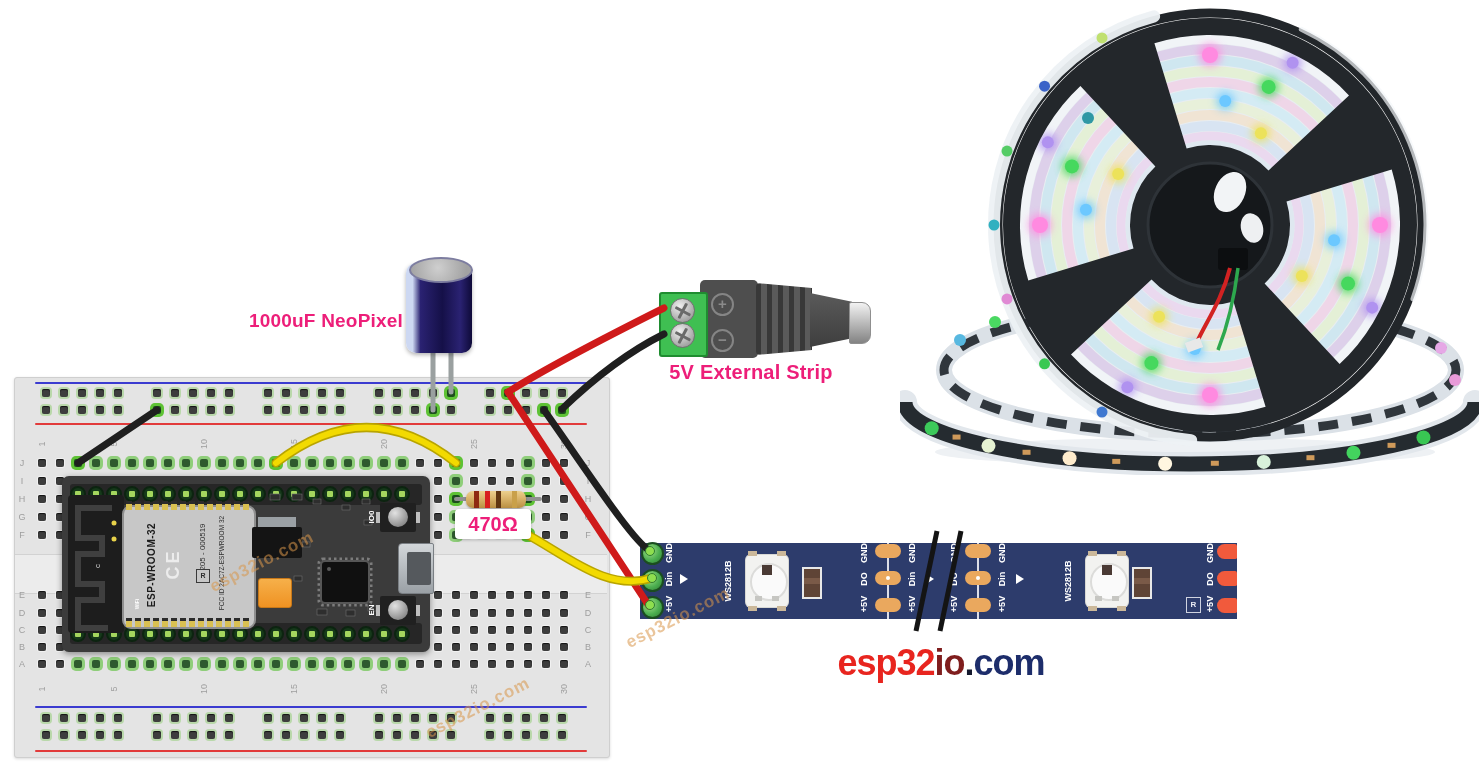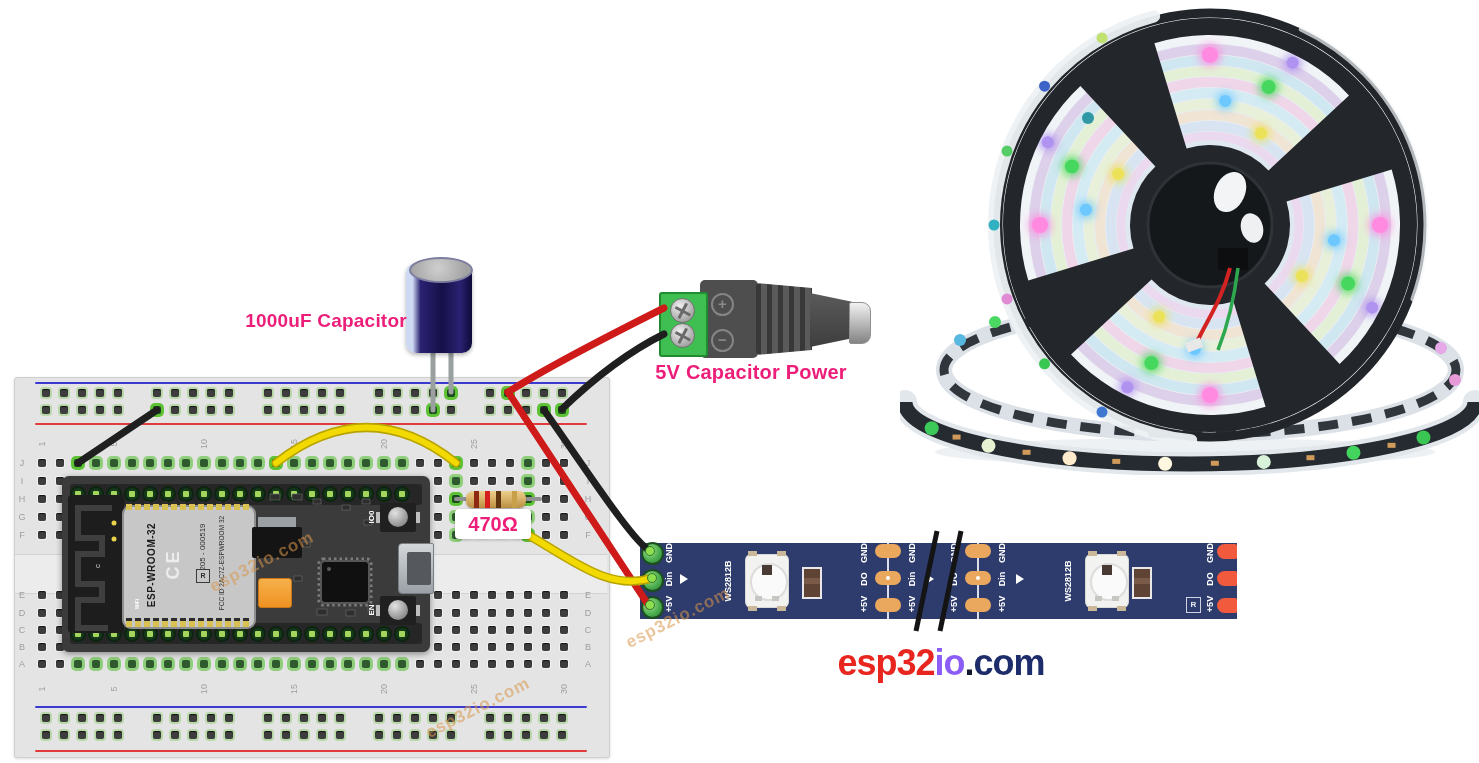--- a/index.html
+++ b/index.html
@@ -900,24 +900,24 @@
     <path class="w" d="M544,410 C592,478 632,540 650,551" stroke="#1f1f1f" stroke-width="7"></path>
     <path class="w" d="M528,535 C570,558 608,592 652,578" stroke="#b8a400" stroke-width="9"></path>
     <path class="w" d="M528,535 C570,558 608,592 652,578" stroke="#f2da00" stroke-width="6"></path>
     <circle cx="650" cy="551" r="4.5" fill="#8fdf4f" stroke="#2e7d32"></circle>
     <circle cx="652" cy="578" r="4.5" fill="#8fdf4f" stroke="#2e7d32"></circle>
     <circle cx="650" cy="605" r="4.5" fill="#8fdf4f" stroke="#2e7d32"></circle>
     <path d="M937,531 L916,631" stroke="#141414" stroke-width="5" fill="none"></path>
     <path d="M961,531 L940,631" stroke="#141414" stroke-width="5" fill="none"></path>
   </svg>
 
-  <div class="plabel" style="left:326px;top:321px;font-size:19px;">1000uF Capacitor</div>
-  <div class="plabel" style="left:751px;top:372px;font-size:20px;">5V Capacitor Power</div>
+  <div class="plabel" style="left:326px;top:321px;font-size:19px;">1000uF NeoPixel</div>
+  <div class="plabel" style="left:751px;top:372px;font-size:20px;">5V External Strip</div>
   <div class="abs res-label">470Ω</div>
 
   <div class="wm" style="left:262px;top:562px;">esp32io.com</div>
   <div class="wm" style="left:478px;top:708px;">esp32io.com</div>
   <div class="wm" style="left:678px;top:618px;">esp32io.com</div>
 
   <div id="logo">
-    <span style="color:#e8251f;">esp32</span><span style="color:#8b5cf6;">io</span><span style="color:#15192e;">.</span><span style="color:#1d2d6b;">com</span>
+    <span style="color:#e8251f;">esp32</span><span style="color:#7f1d1d;">io</span><span style="color:#15192e;">.</span><span style="color:#1d2d6b;">com</span>
   </div>
 </div>
 
 </body></html>

